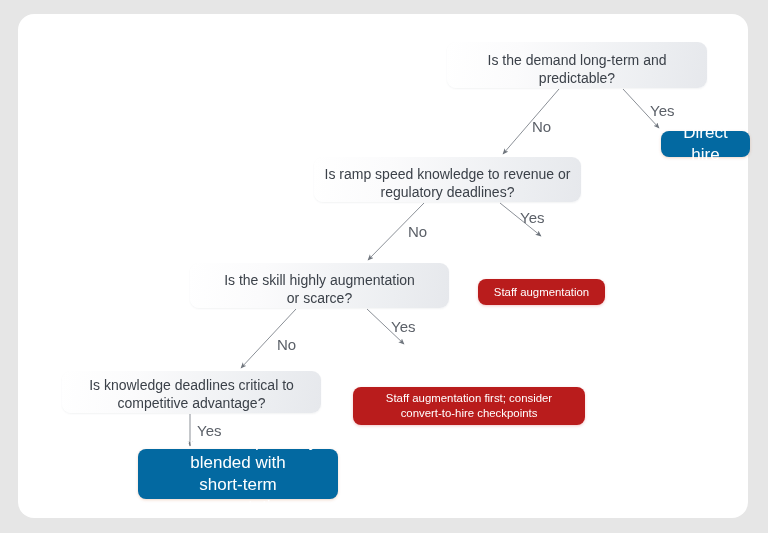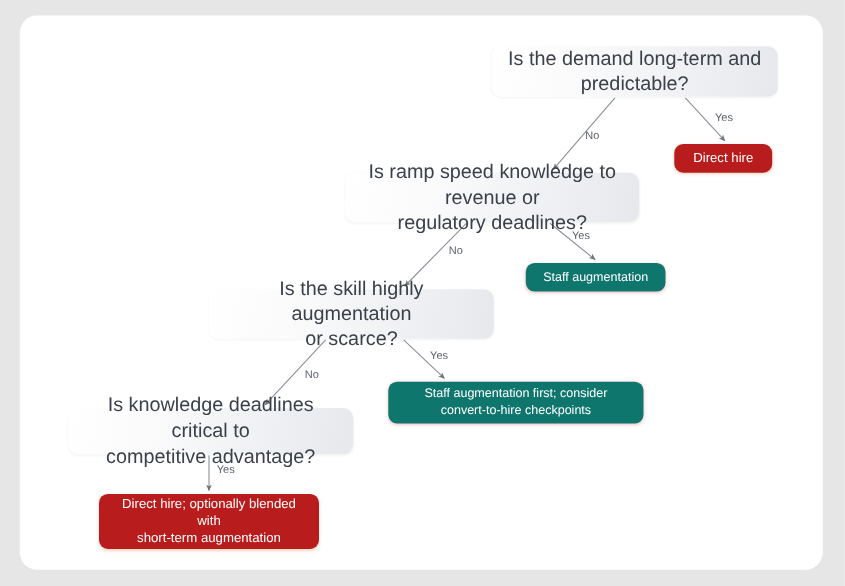--- a/index.html
+++ b/index.html
@@ -53,40 +53,43 @@
     border-radius: 9px;
   }
   .node .txt {
     display: block;
     white-space: pre-line;
     padding: 0 10px;
   }
   .q-node {
     background: linear-gradient(100deg, #ffffff 0%, #fbfbfc 28%, #eceef1 78%, #e6e8ec 100%);
     color: #3b4149;
-    font-size: 18px;
+    font-size: 14px;
     box-shadow: 0 1px 2px rgba(40,45,60,0.06);
+    align-items: flex-end;
   }
   .o-node {
-    background: #b91c1c;
+    background: #0369a1;
     color: #ffffff;
-    font-size: 12px;
+    font-size: 17px;
     border-radius: 8px;
     box-shadow: 0 1px 3px rgba(200,90,30,0.25);
+    margin-left: 48px;
   }
   .r-node {
-    background: #0f766e;
+    background: #b91c1c;
     color: #ffffff;
     font-size: 11.4px;
     border-radius: 8px;
     box-shadow: 0 1px 3px rgba(200,35,40,0.25);
+    margin-top: 40px;
   }
   .edge-label {
     position: absolute;
-    font-size: 10px;
+    font-size: 15px;
     color: #5b6068;
     white-space: nowrap;
   }
 </style>
 </head>
 <body>
 
 <div id="canvas">
 
   <div id="card"></div>

